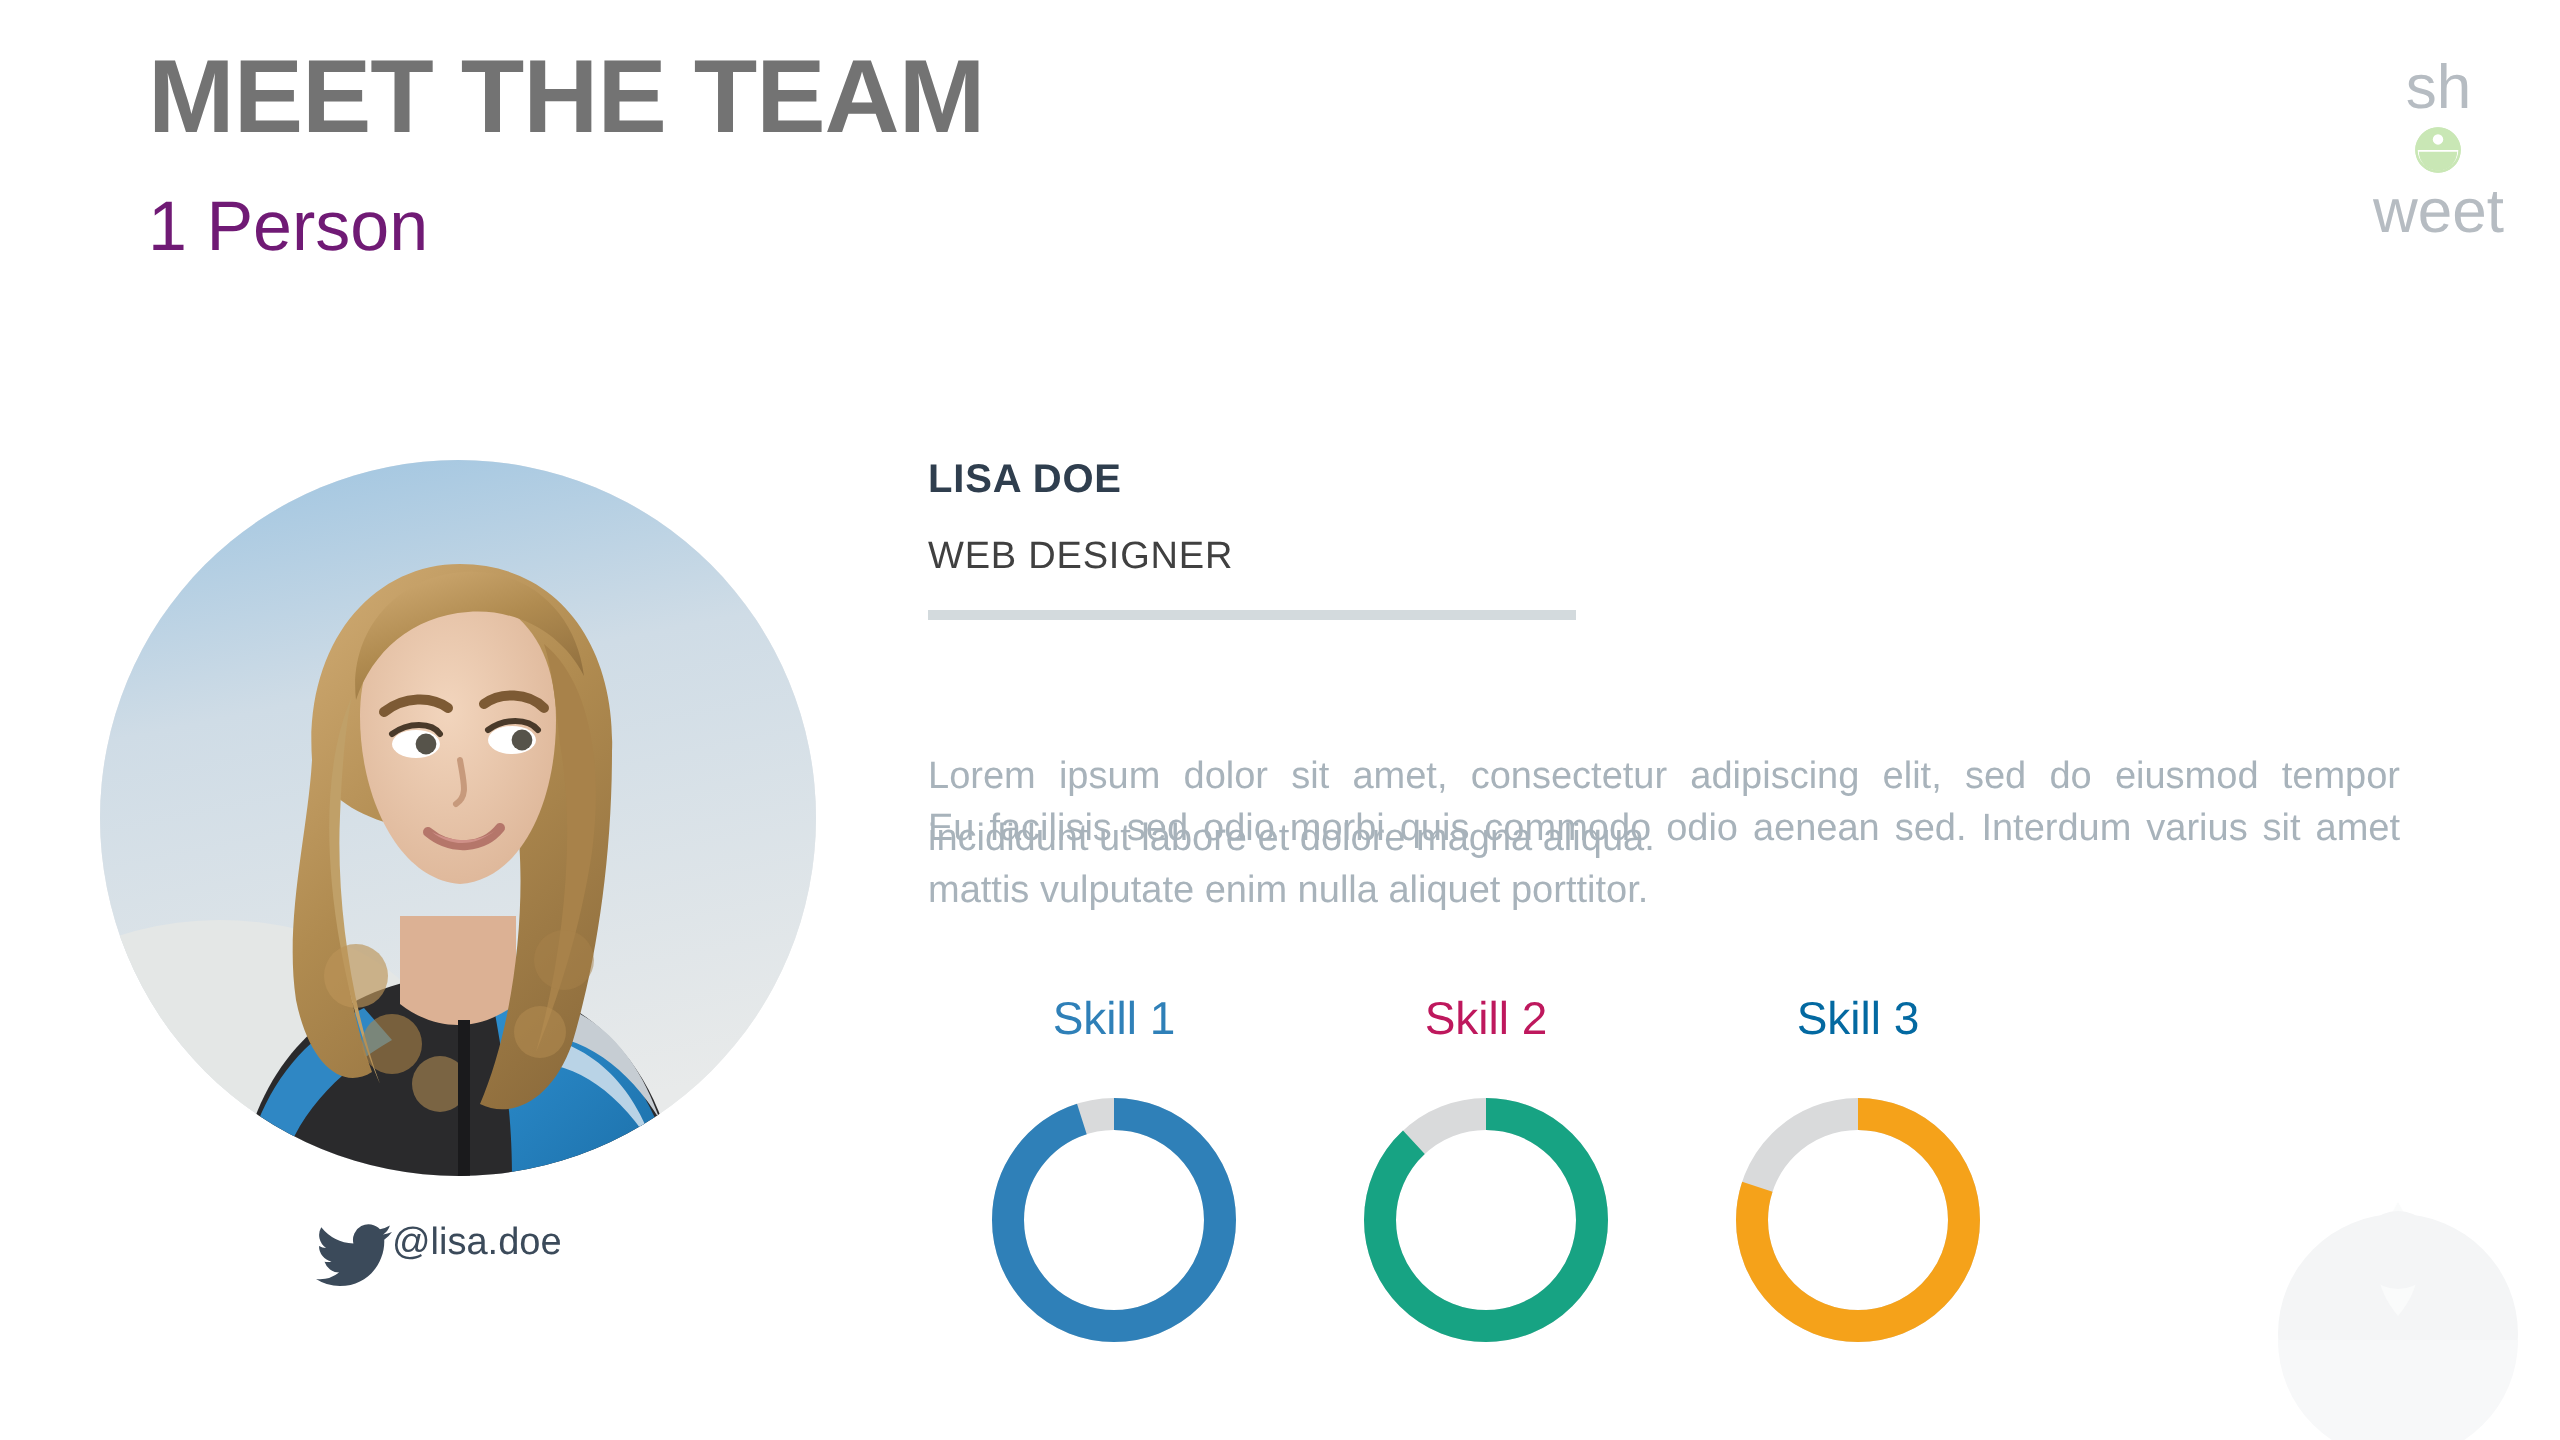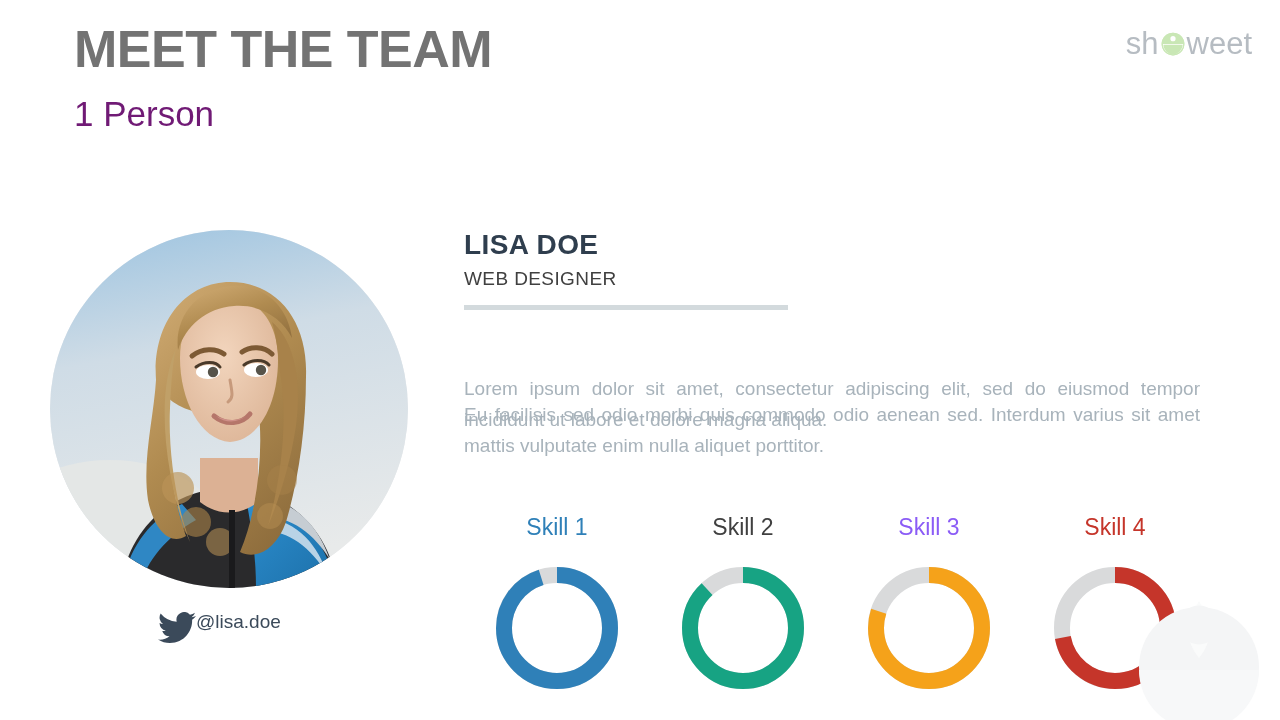--- a/index.html
+++ b/index.html
@@ -40,20 +40,21 @@
   
   .logo {
     position: absolute;
     right: 28px;
     top: 26px;
     display: flex;
     align-items: center;
     font-size: 31px;
     color: #b6bcc2;
     letter-spacing: 0px;
+    flex-direction: column;
   }
   .logo-mark {
     width: 26px;
     height: 26px;
     margin: 0 1px;
     position: relative;
     display: inline-block;
   }
   .logo-mark svg { display:block; }
 
@@ -84,21 +85,21 @@
     font-size: 19px;
     color: #3b4a5a;
     line-height: 1;
   }
 
   
   .person-name {
     position: absolute;
     left: 464px;
     top: 229px;
-    font-size: 28px;
+    font-size: 20px;
     font-weight: bold;
     color: #2f3e4e;
     letter-spacing: 0.4px;
   }
   .person-role {
     position: absolute;
     left: 464px;
     top: 268px;
     font-size: 19px;
     color: #404040;
@@ -122,21 +123,21 @@
     color: #a8b3bb;
     text-align: justify;
   }
   .bio-1 { top: 332px; margin-top: 42px; }
   .bio-2 { top: 400px; }
 
   
   .skills {
     position: absolute;
     left: 464px;
-    top: 516px;
+    top: 498px;
     width: 744px;
     display: flex;
   }
   .skill {
     width: 186px;
     display: flex;
     flex-direction: column;
     align-items: center;
   }
   .skill-label {
@@ -268,38 +269,31 @@
 
 <div class="skills" id="skills">
     <div class="skill">
       <div class="skill-label" style="color: rgb(47, 128, 184);">Skill 1</div>
       <svg class="donut" width="122" height="122" viewBox="0 0 122 122">
         <circle cx="61" cy="61" r="53" fill="none" stroke="#d9dadb" stroke-width="16"></circle>
         <circle cx="61" cy="61" r="53" fill="none" stroke="#2f80b8" stroke-width="16" stroke-dasharray="316.3583802164922 333.0088212805181" transform="rotate(-90 61 61)"></circle>
       </svg>
     </div>
     <div class="skill">
-      <div class="skill-label" style="color: #404040;">Skill 2</div>
+      <div class="skill-label" style="color: #be185d;">Skill 2</div>
       <svg class="donut" width="122" height="122" viewBox="0 0 122 122">
         <circle cx="61" cy="61" r="53" fill="none" stroke="#d9dadb" stroke-width="16"></circle>
         <circle cx="61" cy="61" r="53" fill="none" stroke="#17a383" stroke-width="16" stroke-dasharray="293.0477627268559 333.0088212805181" transform="rotate(-90 61 61)"></circle>
       </svg>
     </div>
     <div class="skill">
-      <div class="skill-label" style="color: #8b5cf6;">Skill 3</div>
+      <div class="skill-label" style="color: #0369a1;">Skill 3</div>
       <svg class="donut" width="122" height="122" viewBox="0 0 122 122">
         <circle cx="61" cy="61" r="53" fill="none" stroke="#d9dadb" stroke-width="16"></circle>
         <circle cx="61" cy="61" r="53" fill="none" stroke="#f5a21a" stroke-width="16" stroke-dasharray="266.4070570244145 333.0088212805181" transform="rotate(-90 61 61)"></circle>
-      </svg>
-    </div>
-    <div class="skill">
-      <div class="skill-label" style="color: rgb(197, 53, 42);">Skill 4</div>
-      <svg class="donut" width="122" height="122" viewBox="0 0 122 122">
-        <circle cx="61" cy="61" r="53" fill="none" stroke="#d9dadb" stroke-width="16"></circle>
-        <circle cx="61" cy="61" r="53" fill="none" stroke="#c5352a" stroke-width="16" stroke-dasharray="239.76635132197302 333.0088212805181" transform="rotate(-90 61 61)"></circle>
       </svg>
     </div>
   </div>
 
 <div class="watermark">
   <svg viewBox="0 0 100 100" width="150" height="150" aria-hidden="true">
     <circle cx="50" cy="58" r="40" fill="#f4f5f6"></circle>
     <path d="M10 60 a40 40 0 0 0 80 0 z" fill="#f7f8f9"></path>
     <path d="M50 14 C58 28 60 40 50 52 C40 40 42 28 50 14 Z" fill="#fafbfb"></path>
     <circle cx="50" cy="30" r="13" fill="#f4f5f6"></circle>

